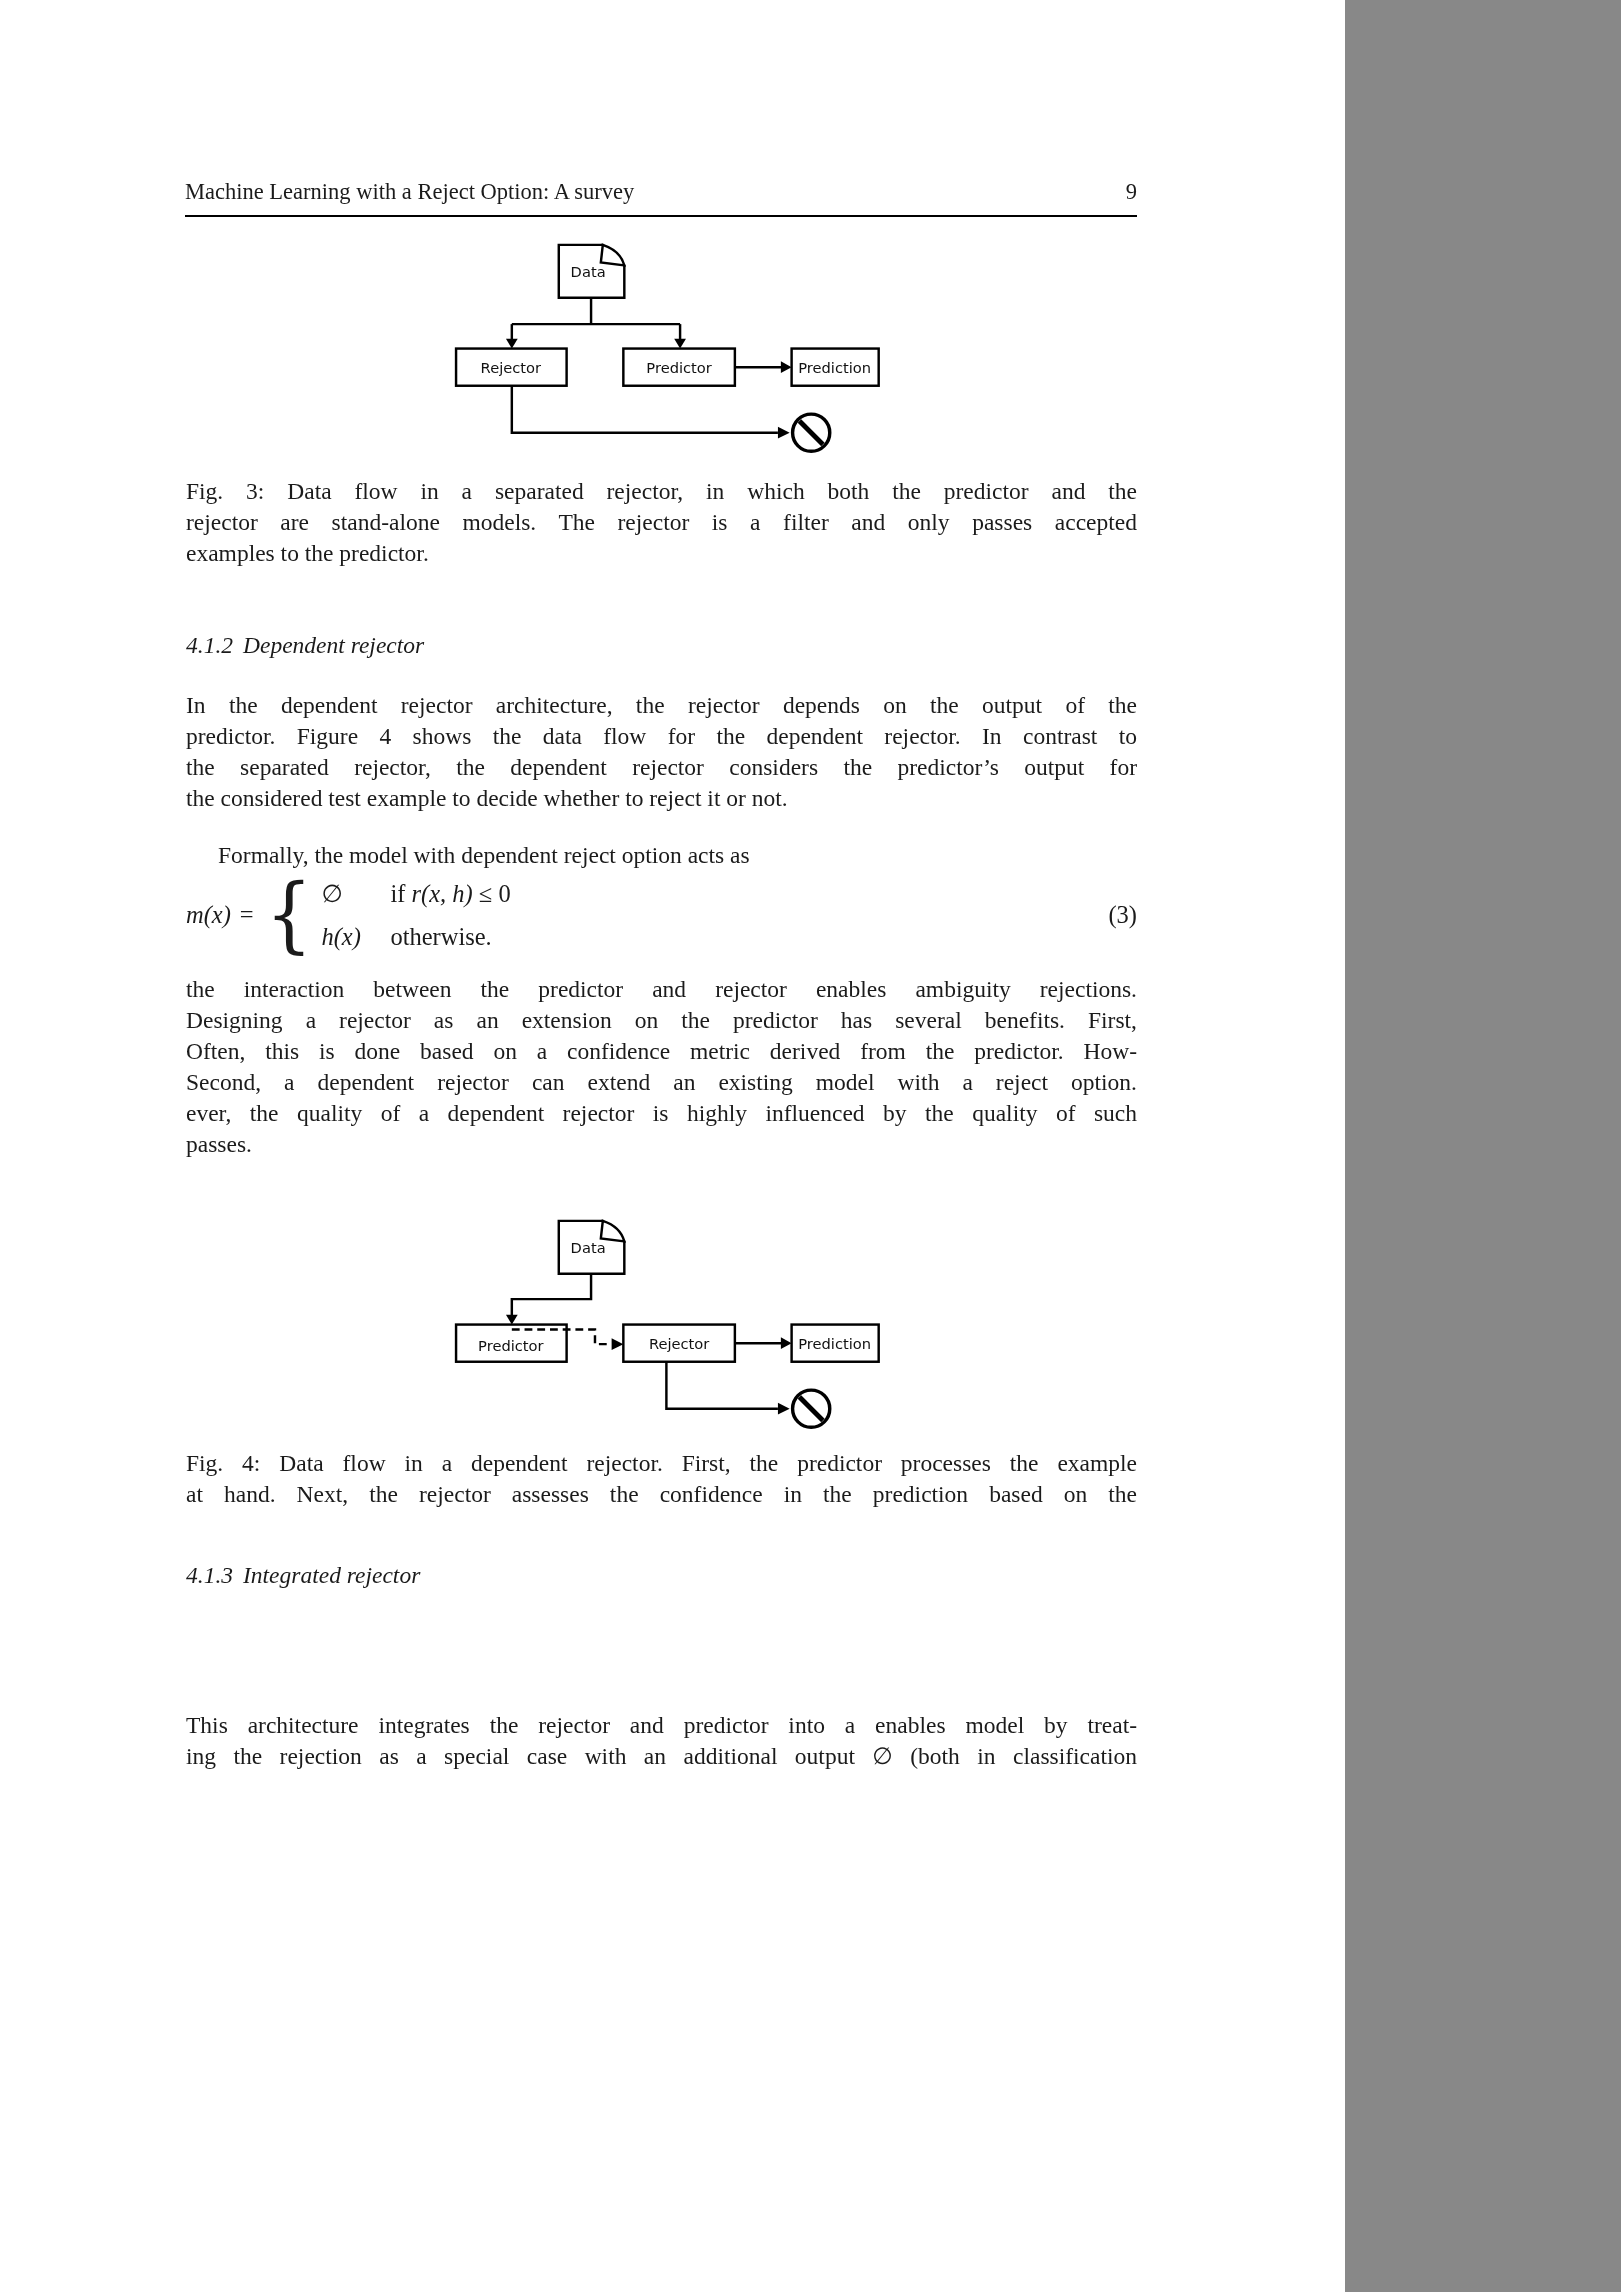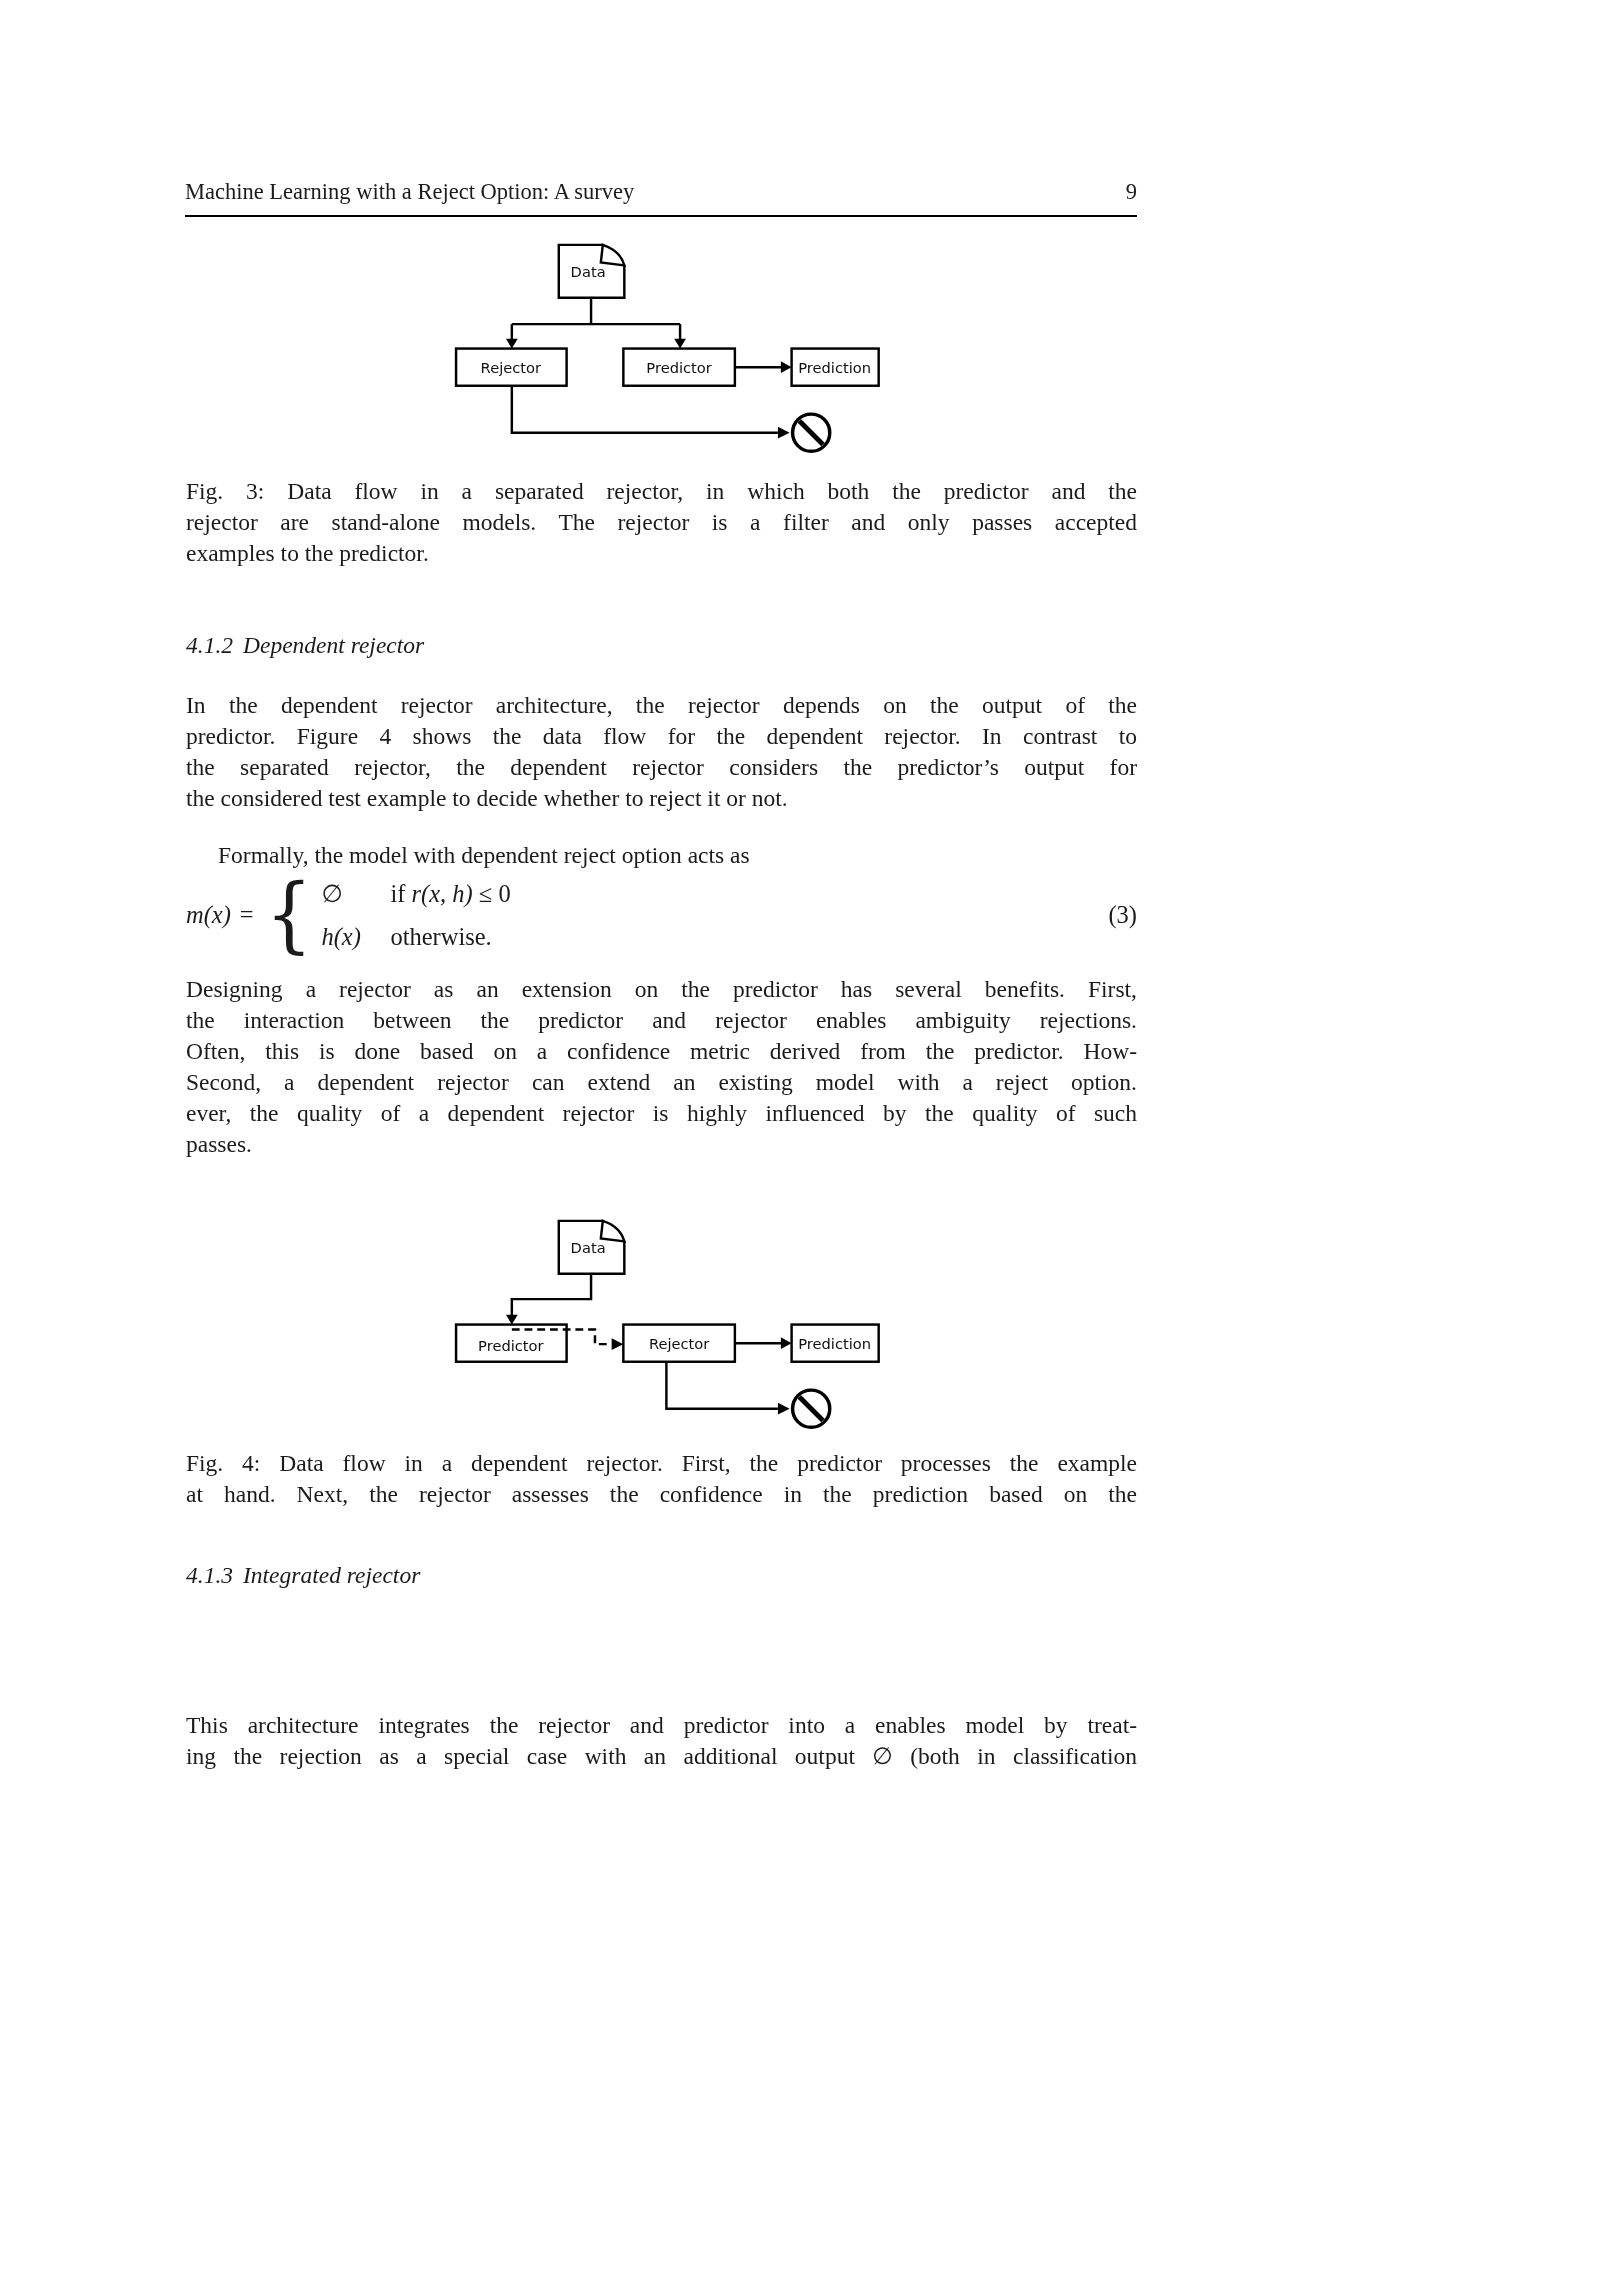--- a/index.html
+++ b/index.html
@@ -1,16 +1,16 @@
 <!DOCTYPE html>
 <html><head>
 <meta charset="utf-8">
 <style>
   html,body{margin:0;padding:0;background:#888;}
-  #page{position:relative;width:1621px;height:2293px;background:#ffffff;
+  #page{position:relative;width:1345px;height:2293px;background:#ffffff;
         font-family:"Liberation Serif", serif;color:#1b1b1b;overflow:hidden;}
   .abs{position:absolute;}
   
   #hdr{left:185px;top:179px;width:952px;display:flex;justify-content:space-between;
        font-size:22.5px;line-height:26.5px;padding-bottom:9.8px;border-bottom:2.5px solid #000;}
   
   .txt{left:186px;width:951px;font-size:23.5px;line-height:31px;}
   .tline{text-align:justify;text-align-last:justify;white-space:normal;}
   .tline.nojust{text-align-last:left;}
   .indentline{padding-left:32px;}
@@ -104,22 +104,22 @@
         <span class="caserow">
           <span class="caseval mi">h(x)</span>
           <span>otherwise.</span>
         </span>
       </span>
     </div>
     <span id="eqnum">(3)</span>
   </div>
 
   <div class="abs txt" style="top:974px;">
+      <div class="tline">the interaction between the predictor and rejector enables ambiguity rejections.</div>
       <div class="tline">Designing a rejector as an extension on the predictor has several benefits. First,</div>
-      <div class="tline">the interaction between the predictor and rejector enables ambiguity rejections.</div>
       <div class="tline">Often, this is done based on a confidence metric derived from the predictor. How-</div>
       <div class="tline">Second, a dependent rejector can extend an existing model with a reject option.</div>
       <div class="tline">ever, the quality of a dependent rejector is highly influenced by the quality of such</div>
       <div class="tline nojust">passes.</div>
     </div>
 
   <svg class="abs figsvg" style="top:1215px;" viewBox="0 0 470 230">
     <g stroke="#000" fill="none" stroke-width="2.5">
       <path fill="#fff" d="M130,6 H175 L197,27 V60 H130 Z"></path>
       <path fill="#fff" d="M175,6 Q193,12 197,27 L173,24 Z"></path>

